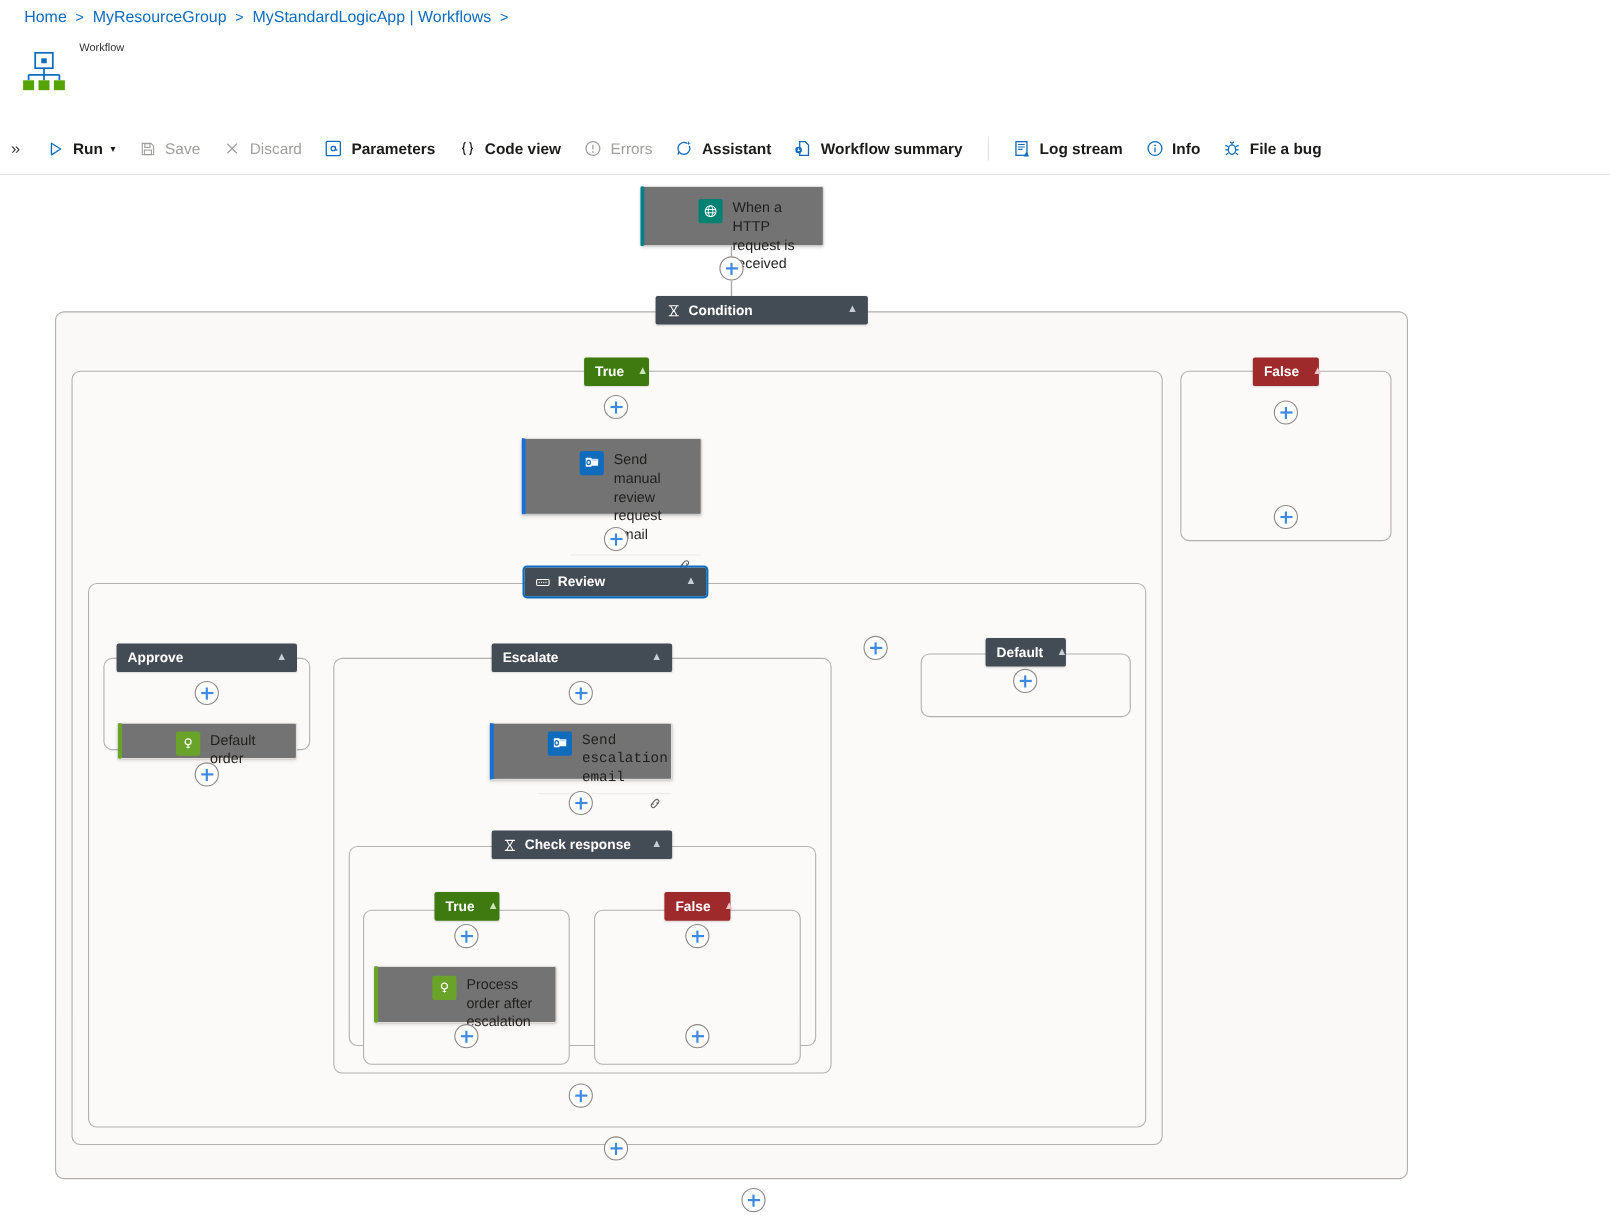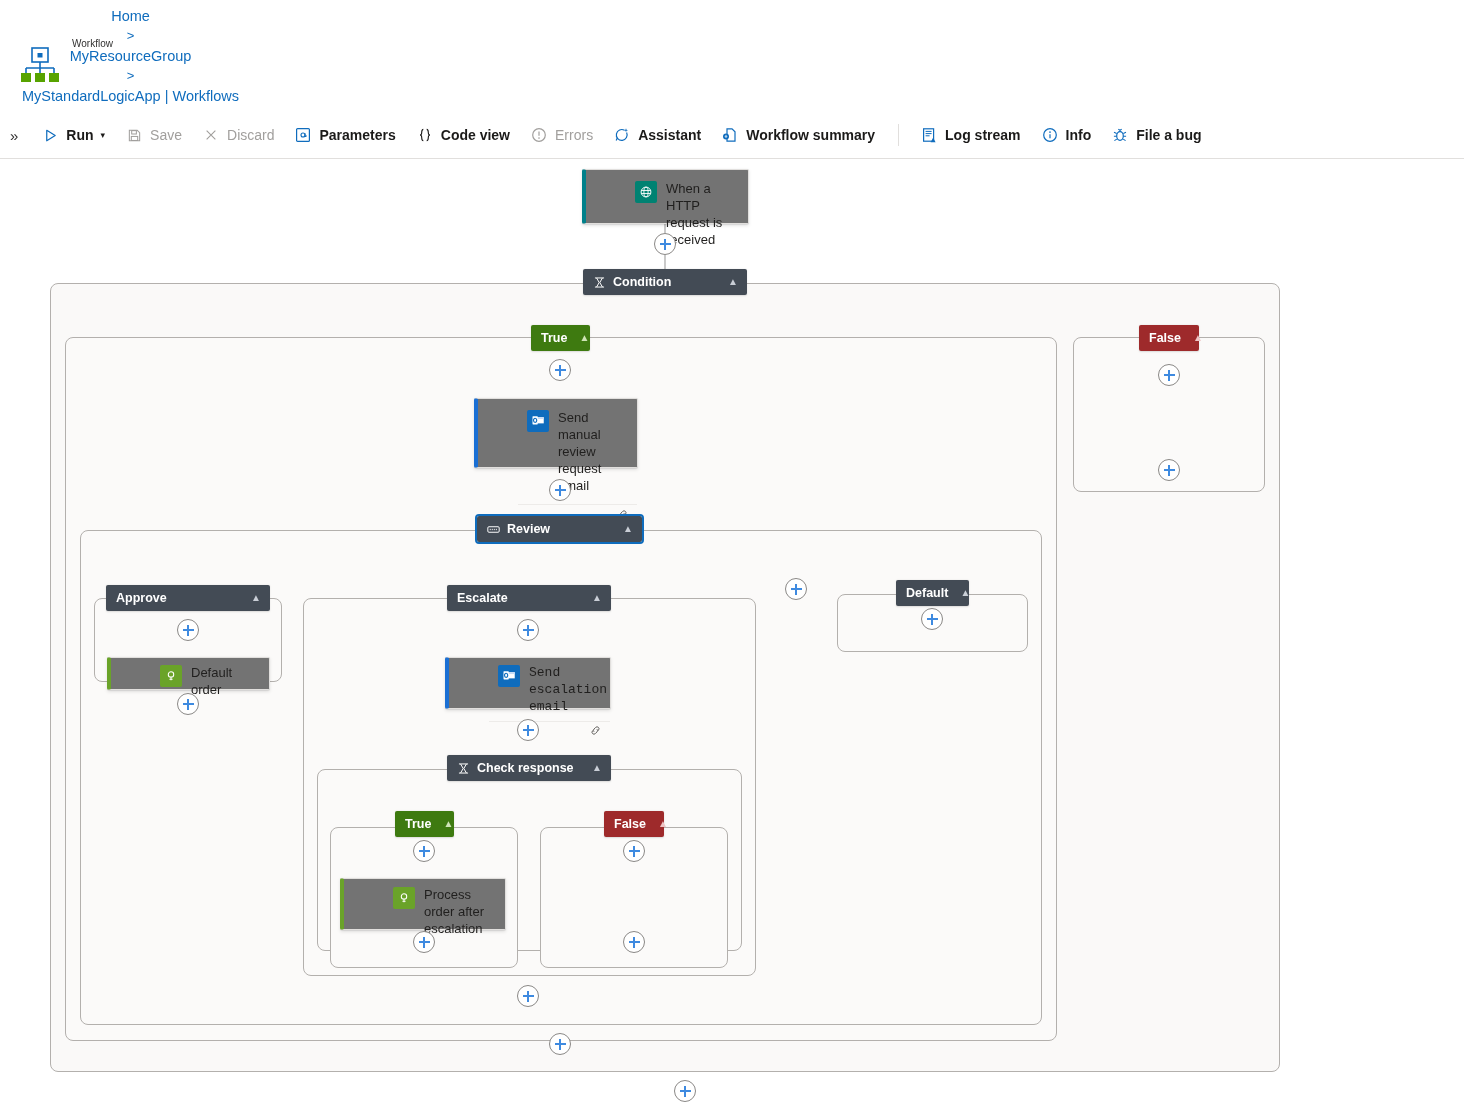--- a/index.html
+++ b/index.html
@@ -16,21 +16,20 @@
     background: #ffffff;
   }
 
   
   .breadcrumb {
     position: absolute;
     left: 22px; top: 6px;
     display: flex; align-items: center;
     font-size: 14.5px;
     line-height: 20px;
-    flex-direction: column;
   }
   .bc-link { color: #0f6cbd; cursor: pointer; white-space: nowrap; }
   .bc-sep { color: #0f6cbd; margin: 0 8px; font-size: 13px; }
 
   
   .title-row {
     position: absolute;
     left: 18px; top: 36px;
     display: flex; align-items: flex-start;
   }
@@ -401,21 +400,21 @@
             <path d="M2.6 6.3h10.8M2.6 9.7h10.8" stroke="#ffffff" stroke-width="1"></path>
           </svg>
         </span>
         <span class="nodetitle" style="max-width:118px">When a HTTP request is received</span>
       </div>
     </div>
     <div class="plus" style="left:654px; top:74px;"></div>
 
     <div class="scope" style="left:50px; top:124px; width:1230px; height:789px;"></div>
 
-    <div class="chip" style="left:583px; top:110px; width:164px;">
+    <div class="chip" style="left:596px; top:110px; width:193px;">
       <span class="chipicon">
         <svg width="13" height="13" viewBox="0 0 16 16">
             <path d="M2.4 2.4h11.2M2.4 13.6h11.2M4.4 2.4 7.6 8 4.4 13.6M11.6 2.4 8.4 8l3.2 5.6" stroke="#ffffff" stroke-width="1.2" fill="none"></path>
           </svg>
       </span>
       <span class="chiplabel">Condition</span>
       <span class="chipchev">▲</span>
     </div>
 
     <div class="scope plain" style="left:65px; top:178px; width:992px; height:704px;"></div>

